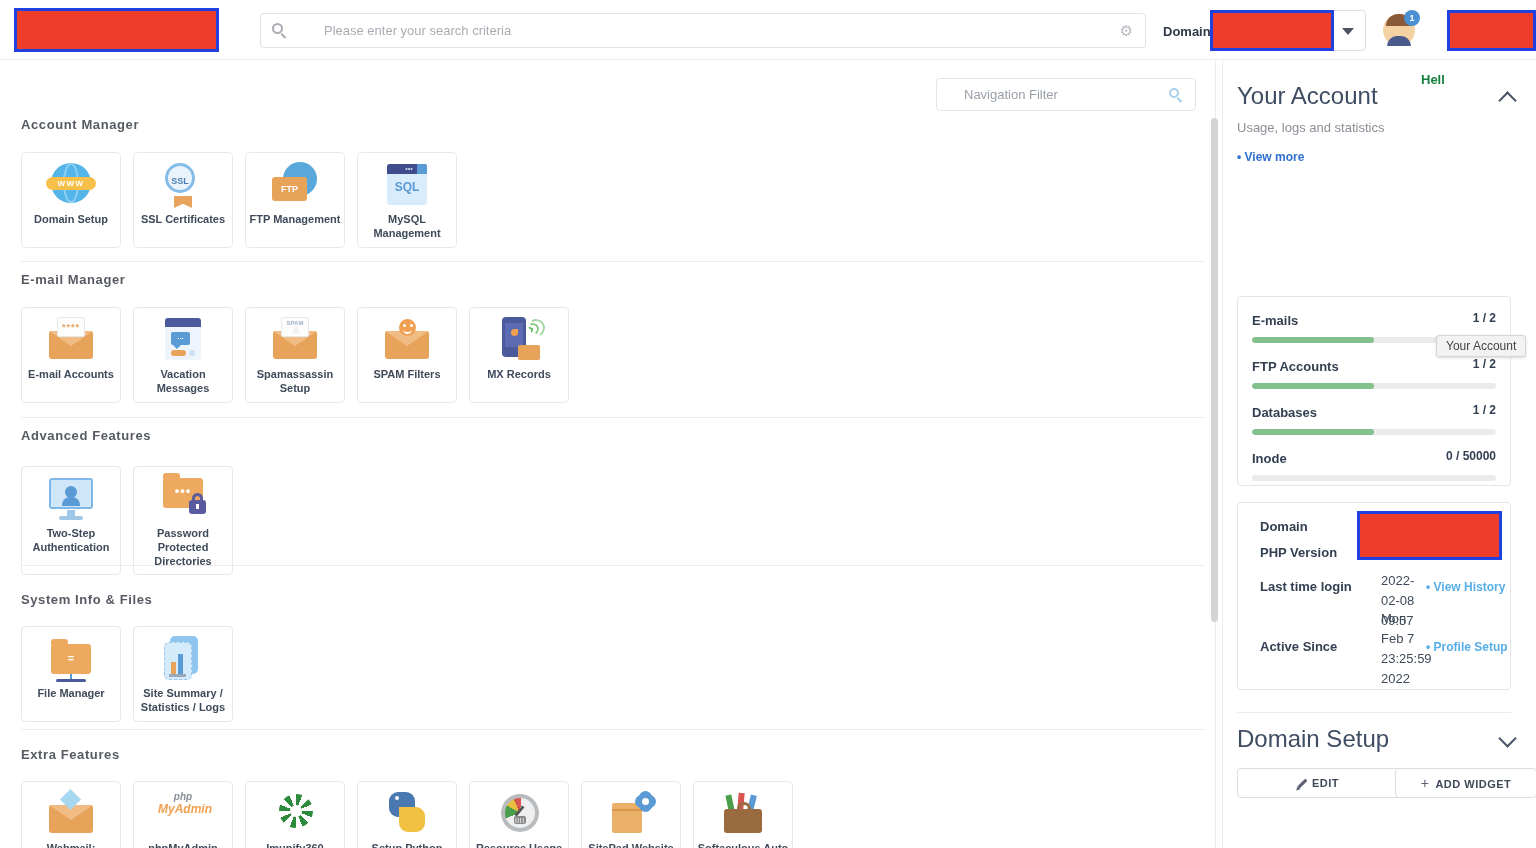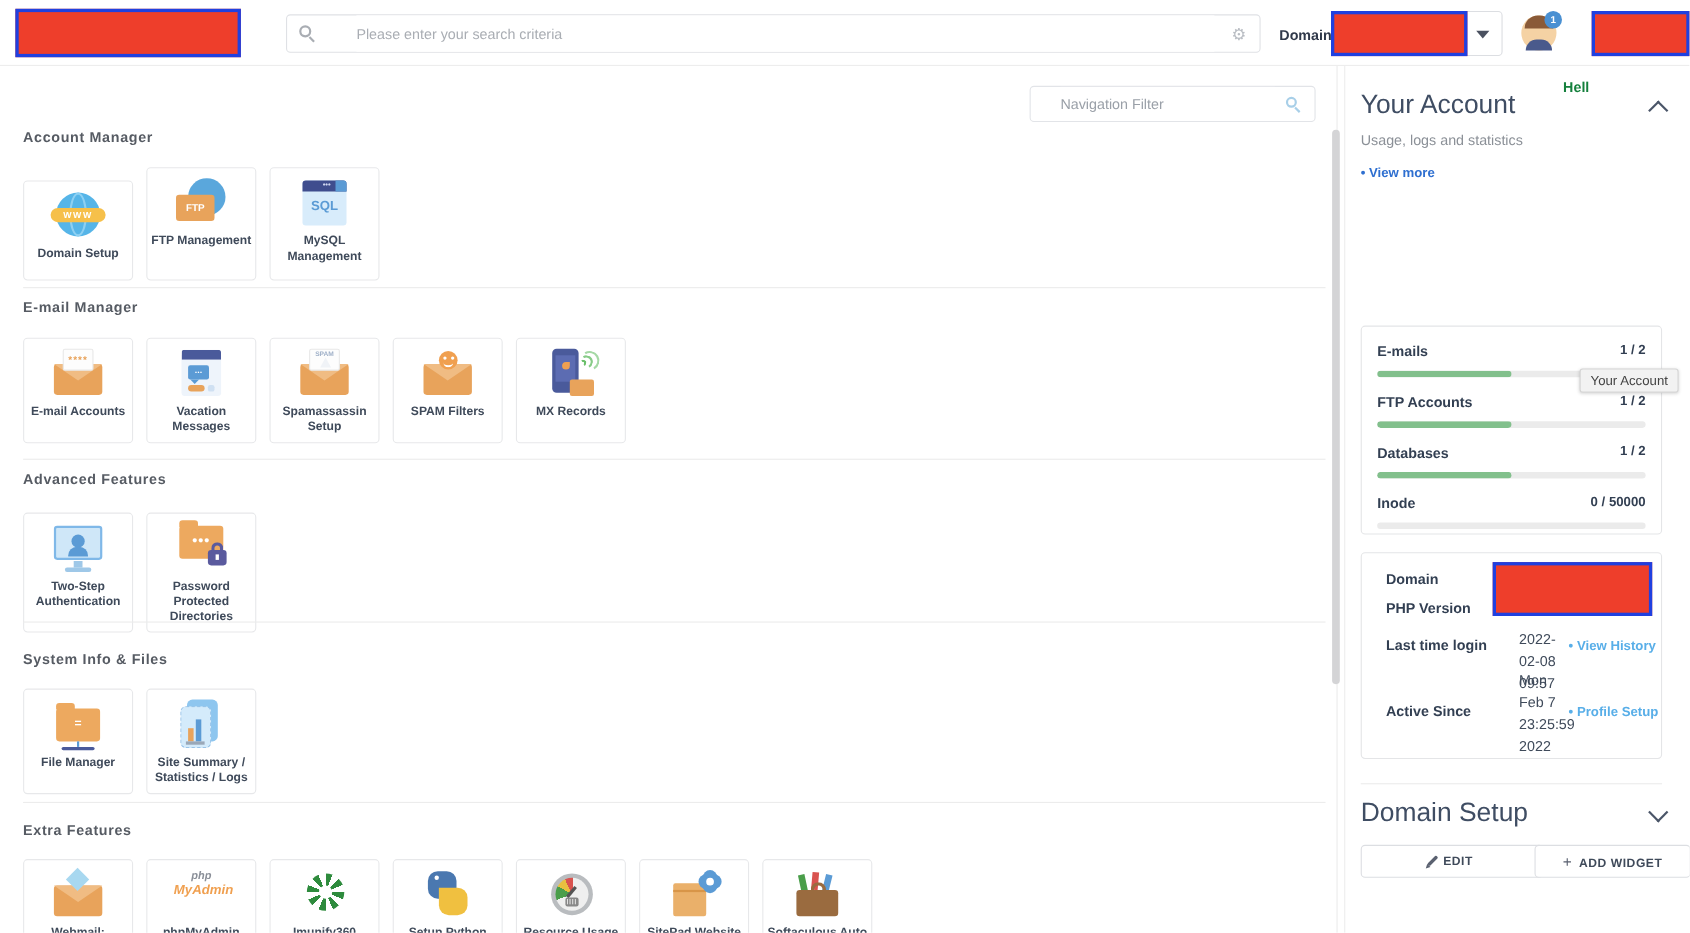--- a/index.html
+++ b/index.html
@@ -267,26 +267,33 @@
   </div>
 
   <div id="nav-filter-wrap">
     <input id="nav-filter" type="text" placeholder="Navigation Filter" style="">
     <span class="mag-blue"></span>
   </div>
 
   <div id="sections">
       <div class="section-header" style="top: 117px;">Account Manager</div>
       <div class="card-row" style="top: 152px;">
-        <div class="feature-card" style="min-height: 91px; margin-top: 12px;">
+        <div class="feature-card" style="min-height: 91px;">
           <div class="icw ic-globe">
             <i class="g"></i>
             <i class="band">WWW</i>
           </div>
           <div class="label">Domain Setup</div>
+        </div>
+        <div class="feature-card" style="min-height: 91px;">
+          <div class="icw ic-ssl">
+            <i class="c">SSL</i>
+            <i class="r"></i>
+          </div>
+          <div class="label">SSL Certificates</div>
         </div>
         <div class="feature-card" style="min-height: 91px;">
           <div class="icw ic-ftp">
             <i class="g"></i>
             <i class="f">FTP</i>
           </div>
           <div class="label">FTP Management</div>
         </div>
         <div class="feature-card" style="min-height: 91px;">
           <div class="icw ic-sql">

